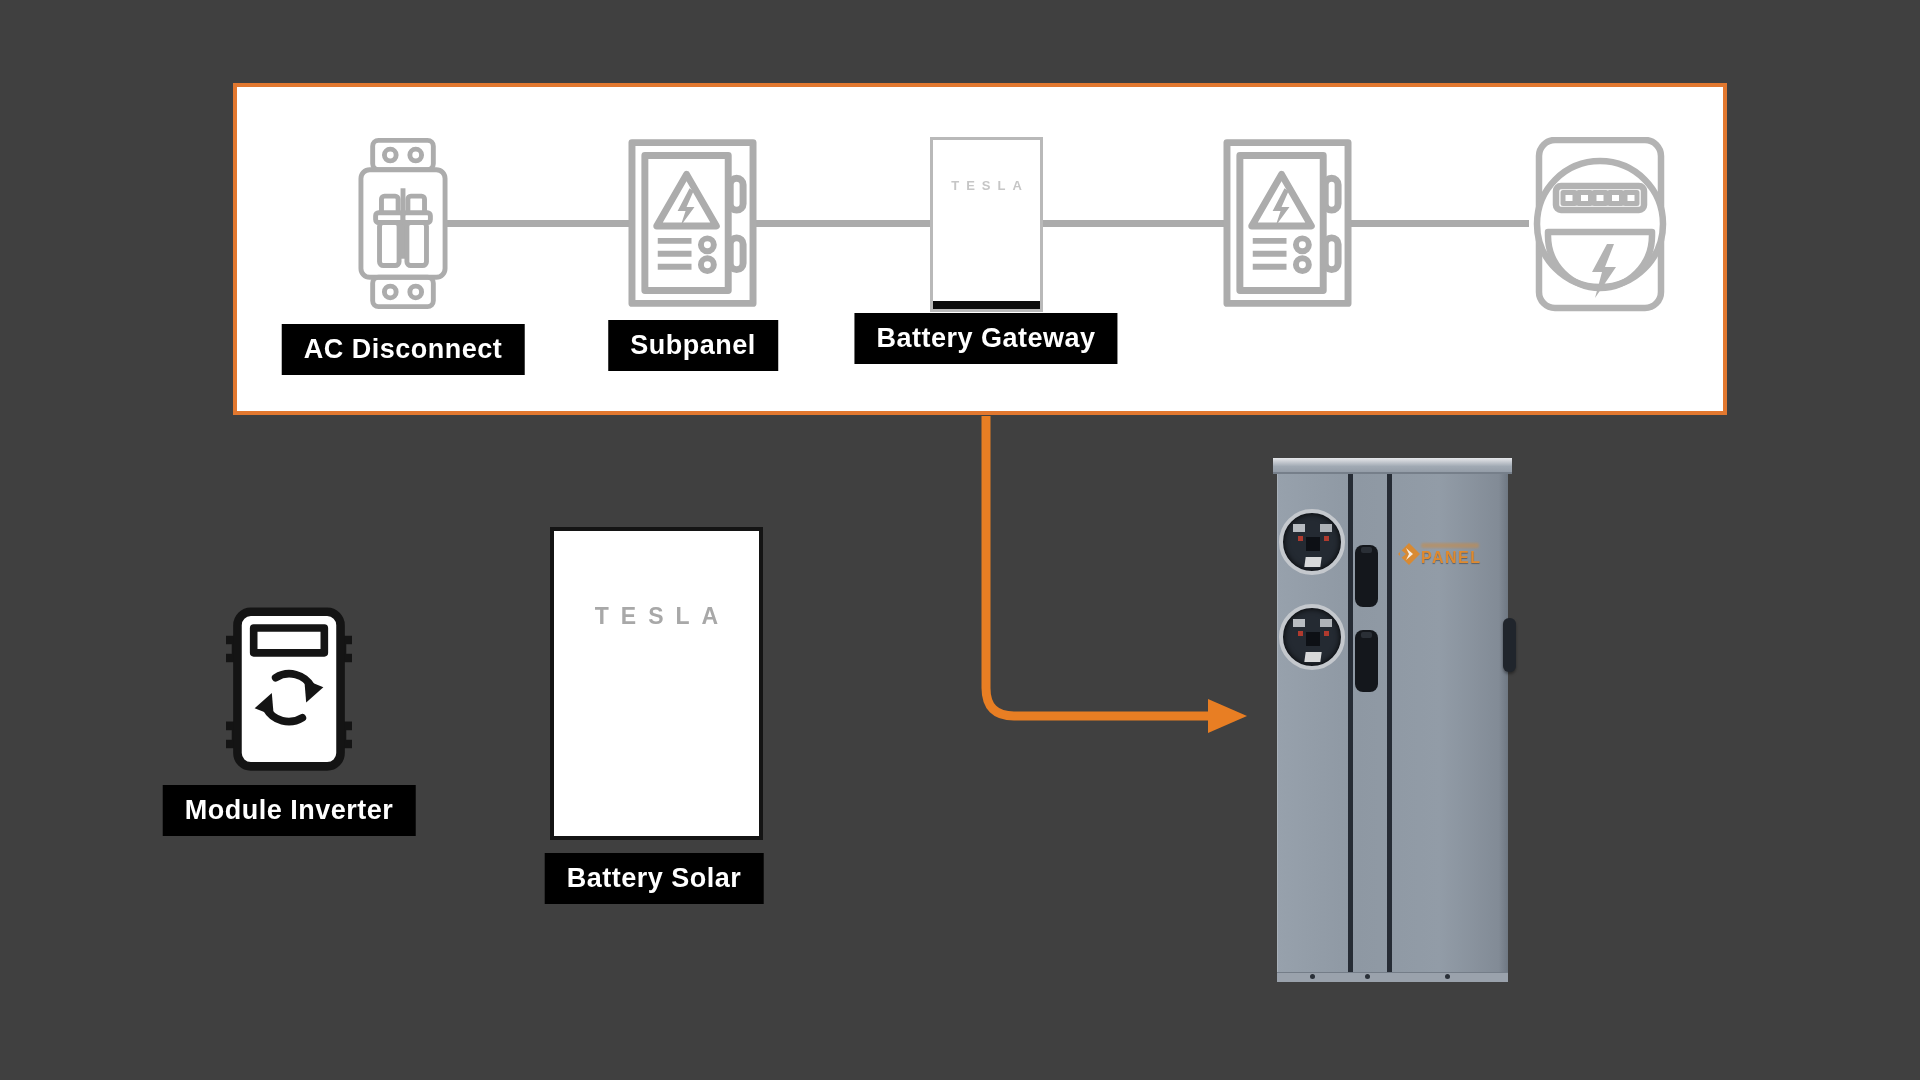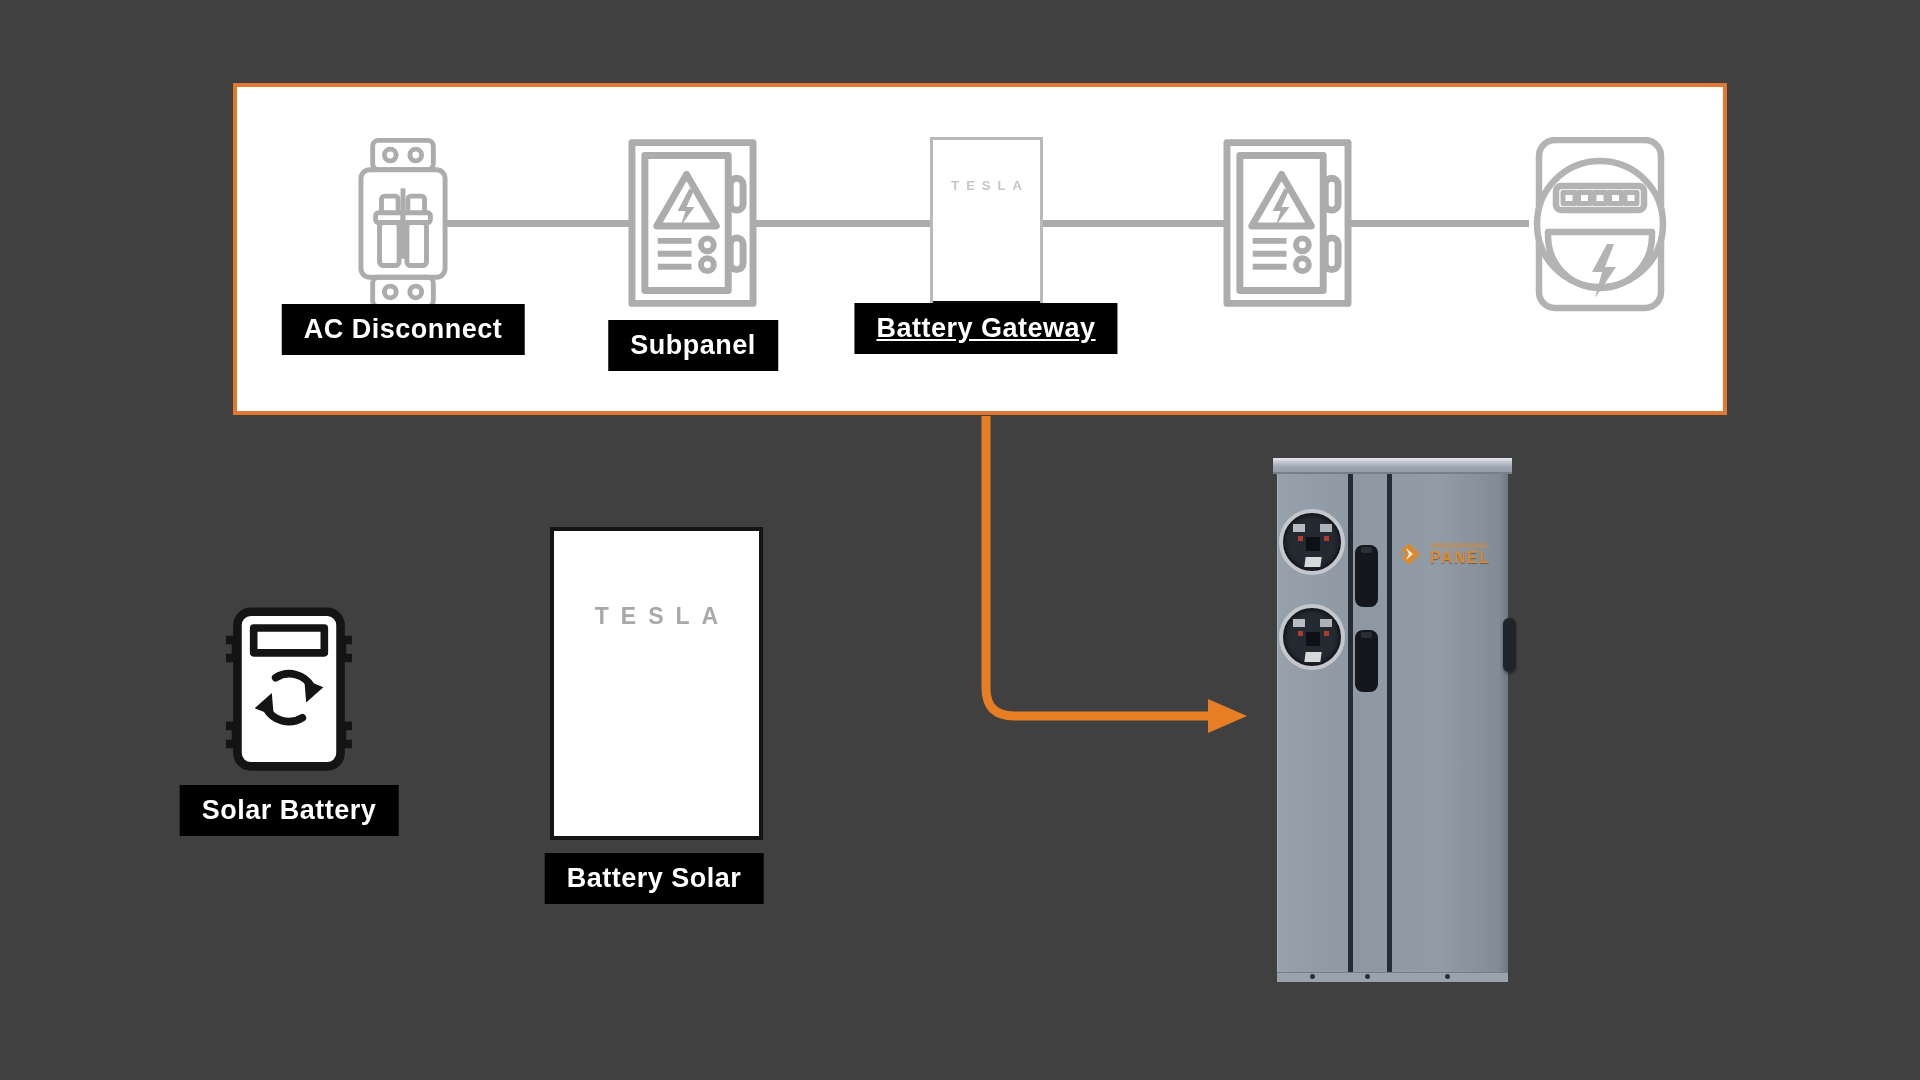--- a/index.html
+++ b/index.html
@@ -54,21 +54,21 @@
   .socket .core   { position:absolute; left:23px; top:24px; width:14px; height:14px; background:#0D1015; }
   .socket .wedge  { position:absolute; left:22px; top:44px; width:16px; height:10px; background:#D8D9DA;
                     transform:skewX(-8deg); }
 
   .latch { position:absolute; left:82px; width:23px; height:62px; background:#14171C; border-radius:8px; }
   .latch .notch { position:absolute; left:6px; top:2px; width:11px; height:6px; background:#2A2F36; border-radius:2px; }
 
   .side-latch { position:absolute; left:230px; top:160px; width:13px; height:54px;
                 background:#20252C; border-radius:6px; box-shadow:0 2px 3px rgba(0,0,0,.4); }
 
-  .panel-logo { position:absolute; left:124px; top:84px; display:flex; align-items:center; gap:9px; }
+  .panel-logo { position:absolute; left:124px; top:84px; display:flex; align-items:center; gap:0; }
   .panel-logo .text-col { display:flex; flex-direction:column; gap:2px; }
   .panel-logo .tagline { width:58px; height:5px; background:#C98B45; opacity:.55; border-radius:2px; filter:blur(1px); }
   .panel-logo .brand { font-size:16px; font-weight:bold; color:#DF8A2F; letter-spacing:1.5px;
                        text-shadow:0 1px 1px rgba(0,0,0,.35); line-height:1; }
 </style>
 </head>
 <body>
 
 <div id="stage">
 
@@ -143,44 +143,44 @@
       <rect x="38" y="55.5" width="12" height="11" stroke-width="5"></rect>
       <rect x="53.5" y="55.5" width="12" height="11" stroke-width="5"></rect>
       <rect x="69" y="55.5" width="12" height="11" stroke-width="5"></rect>
       <rect x="84.5" y="55.5" width="12" height="11" stroke-width="5"></rect>
       <rect x="100" y="55.5" width="12" height="11" stroke-width="5"></rect>
       <path d="M23 95 h104 v4 a52 52 0 0 1 -104 0 z"></path>
       <path d="M82 107 L67 135 h10 l-7 26 21 -31 h-11 l9 -23 z" fill="#B3B3B3" stroke="none"></path>
     </g>
   </svg>
 
-  <div class="label" style="left:403px;  top:304px;">AC Disconnect</div>
+  <div class="label" style="left:403px;  top:324px;">AC Disconnect</div>
   <div class="label" style="left:693px;  top:320px;">Subpanel</div>
-  <div class="label" style="left:986px;  top:303px;text-decoration:underline;">Battery Gateway</div>
+  <div class="label" style="left:986px;  top:313px;">Battery Gateway</div>
 
   <svg style="position:absolute; left:0; top:0;" width="1920" height="1080" viewBox="0 0 1920 1080">
     <path d="M986 416 V688 Q986 716 1014 716 H1212" fill="none" stroke="#E87E23" stroke-width="9"></path>
     <polygon points="1208,699 1208,733 1247,716" fill="#E87E23"></polygon>
   </svg>
 
   <svg class="node-icon" style="left:222px; top:607px;" width="134" height="168" viewBox="0 0 140 176">
     <g fill="none" stroke="#141414" stroke-width="8" stroke-linejoin="round">
       <path d="M16 30 h-12 v9 h6 v10 h-6 v9 h12 z" fill="#141414" stroke="none"></path>
       <path d="M16 120 h-12 v9 h6 v10 h-6 v9 h12 z" fill="#141414" stroke="none"></path>
       <path d="M124 30 h12 v9 h-6 v10 h6 v9 h-12 z" fill="#141414" stroke="none"></path>
       <path d="M124 120 h12 v9 h-6 v10 h6 v9 h-12 z" fill="#141414" stroke="none"></path>
       <rect x="16" y="5" width="108" height="162" rx="14" fill="#fff" stroke-width="9"></rect>
       <rect x="33" y="22" width="74" height="26"></rect>
       <path d="M56 74 A27 27 0 0 1 94 84" stroke-linecap="round"></path>
       <polygon points="86,76 106,84 88,100" fill="#141414" stroke="none"></polygon>
       <path d="M84 116 A27 27 0 0 1 46 106" stroke-linecap="round"></path>
       <polygon points="54,114 34,106 52,90" fill="#141414" stroke="none"></polygon>
     </g>
   </svg>
-  <div class="label" style="left:289px; top:785px;">Solar Battery</div>
+  <div class="label" style="left:289px; top:785px;">Module Inverter</div>
 
   <div class="battery-module">
     <span class="brand">TESLA</span>
   </div>
   <div class="label" style="left:654px; top:853px;">Battery Solar</div>
 
   <div class="panel-unit">
     <div class="panel-cap"></div>
     <div class="panel-body"></div>
     <div class="seam" style="left:75px;"></div>

